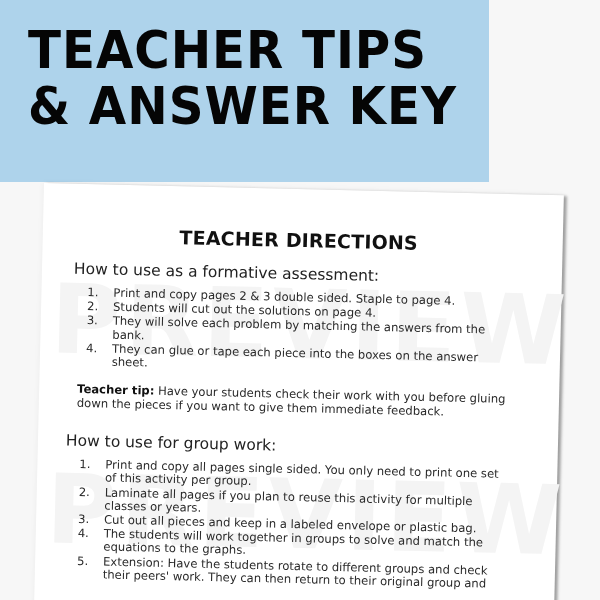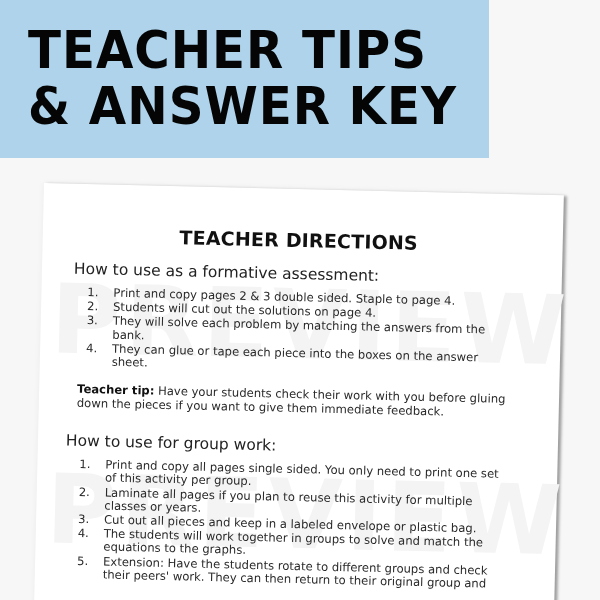--- a/index.html
+++ b/index.html
@@ -6,21 +6,21 @@
     html, body { width: 600px; height: 600px; overflow: hidden; }
     body {
       background: #f7f7f7;
       position: relative;
       font-family: "DejaVu Sans", sans-serif;
       color: #1a1a1a;
     }
     .banner {
       position: absolute;
       left: 0; top: 0;
-      width: 489px; height: 158px;
+      width: 489px; height: 182px;
       background: #aed3eb;
     }
     .banner-title {
       position: absolute;
       left: 28px; top: 22px;
       font-family: "DejaVu Sans", sans-serif;
       font-weight: 900;
       font-size: 52px;
       line-height: 56px;
       letter-spacing: 1px;

